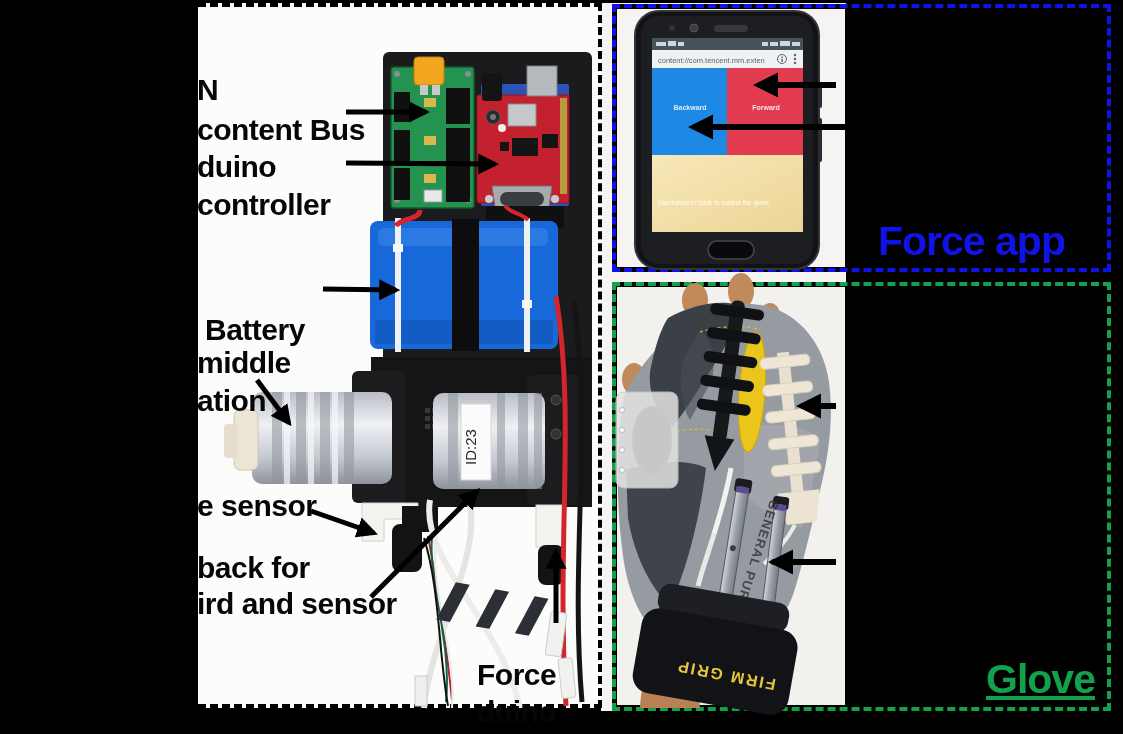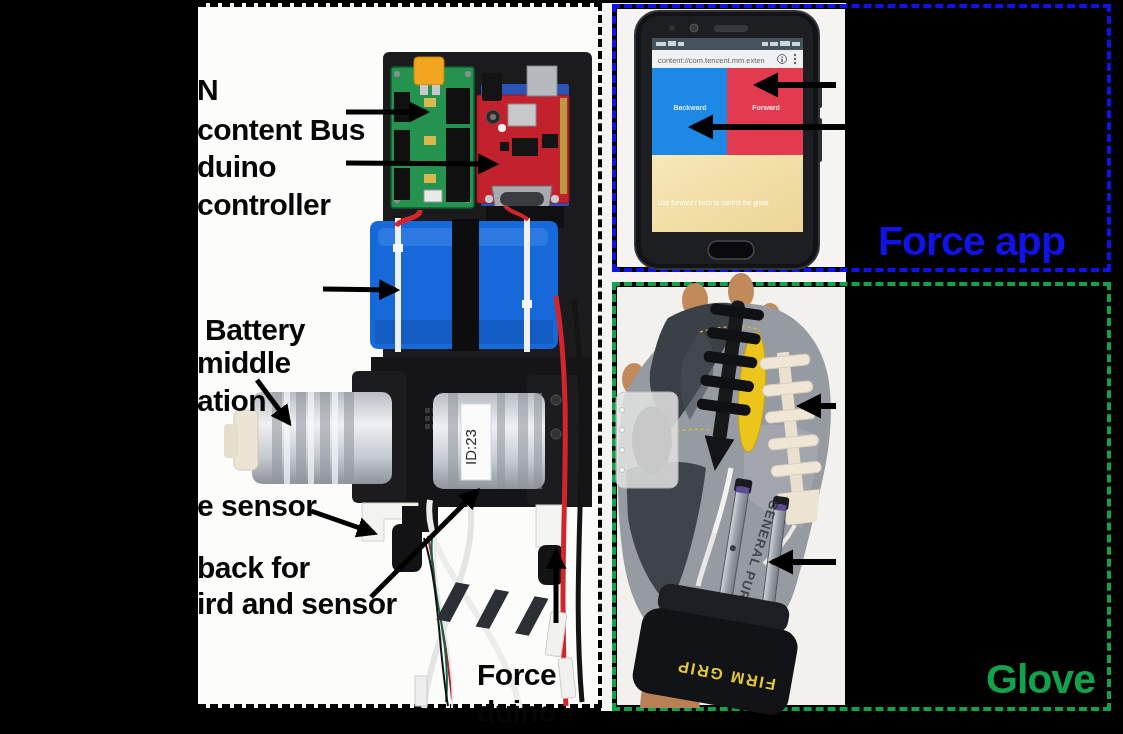--- a/index.html
+++ b/index.html
@@ -10,21 +10,21 @@
   #board-box{left:150px;top:3px;width:452px;height:705px;background:#fcfcfb;border:4px dashed #000;}
   #mobile-box{left:612px;top:4px;width:499px;height:268px;background:#000;border:4px dashed #1013e8;}
   #glove-box{left:612px;top:282px;width:499px;height:429px;background:#000;border:4px dashed #12a24b;}
   svg.layer{position:absolute;left:0;top:0;width:1123px;height:734px;pointer-events:none;}
   #photo-layer{z-index:10;}
   #arrow-layer{z-index:20;}
   .lbl{position:absolute;z-index:30;font-weight:bold;color:#060606;font-size:30px;
        line-height:38px;white-space:nowrap;letter-spacing:-0.5px;}
   .panel-title{position:absolute;z-index:30;font-weight:bold;font-size:41px;letter-spacing:-1px;white-space:nowrap;}
   #mobile-title{left:878px;top:218px;color:#1013e8;}
-  #glove-title{left:986px;top:656px;color:#12a24b;}
+  #glove-title{left:986px;top:656px;color:#12a24b;text-decoration:underline;}
   #cutbar{position:absolute;left:0;top:0;width:198px;height:734px;background:#000;z-index:50;}
   svg text{font-family:"Liberation Sans",sans-serif;}
 </style>
 </head>
 <body>
 
 <div id="stage">
 
   <div class="whitestrip"></div>
 

